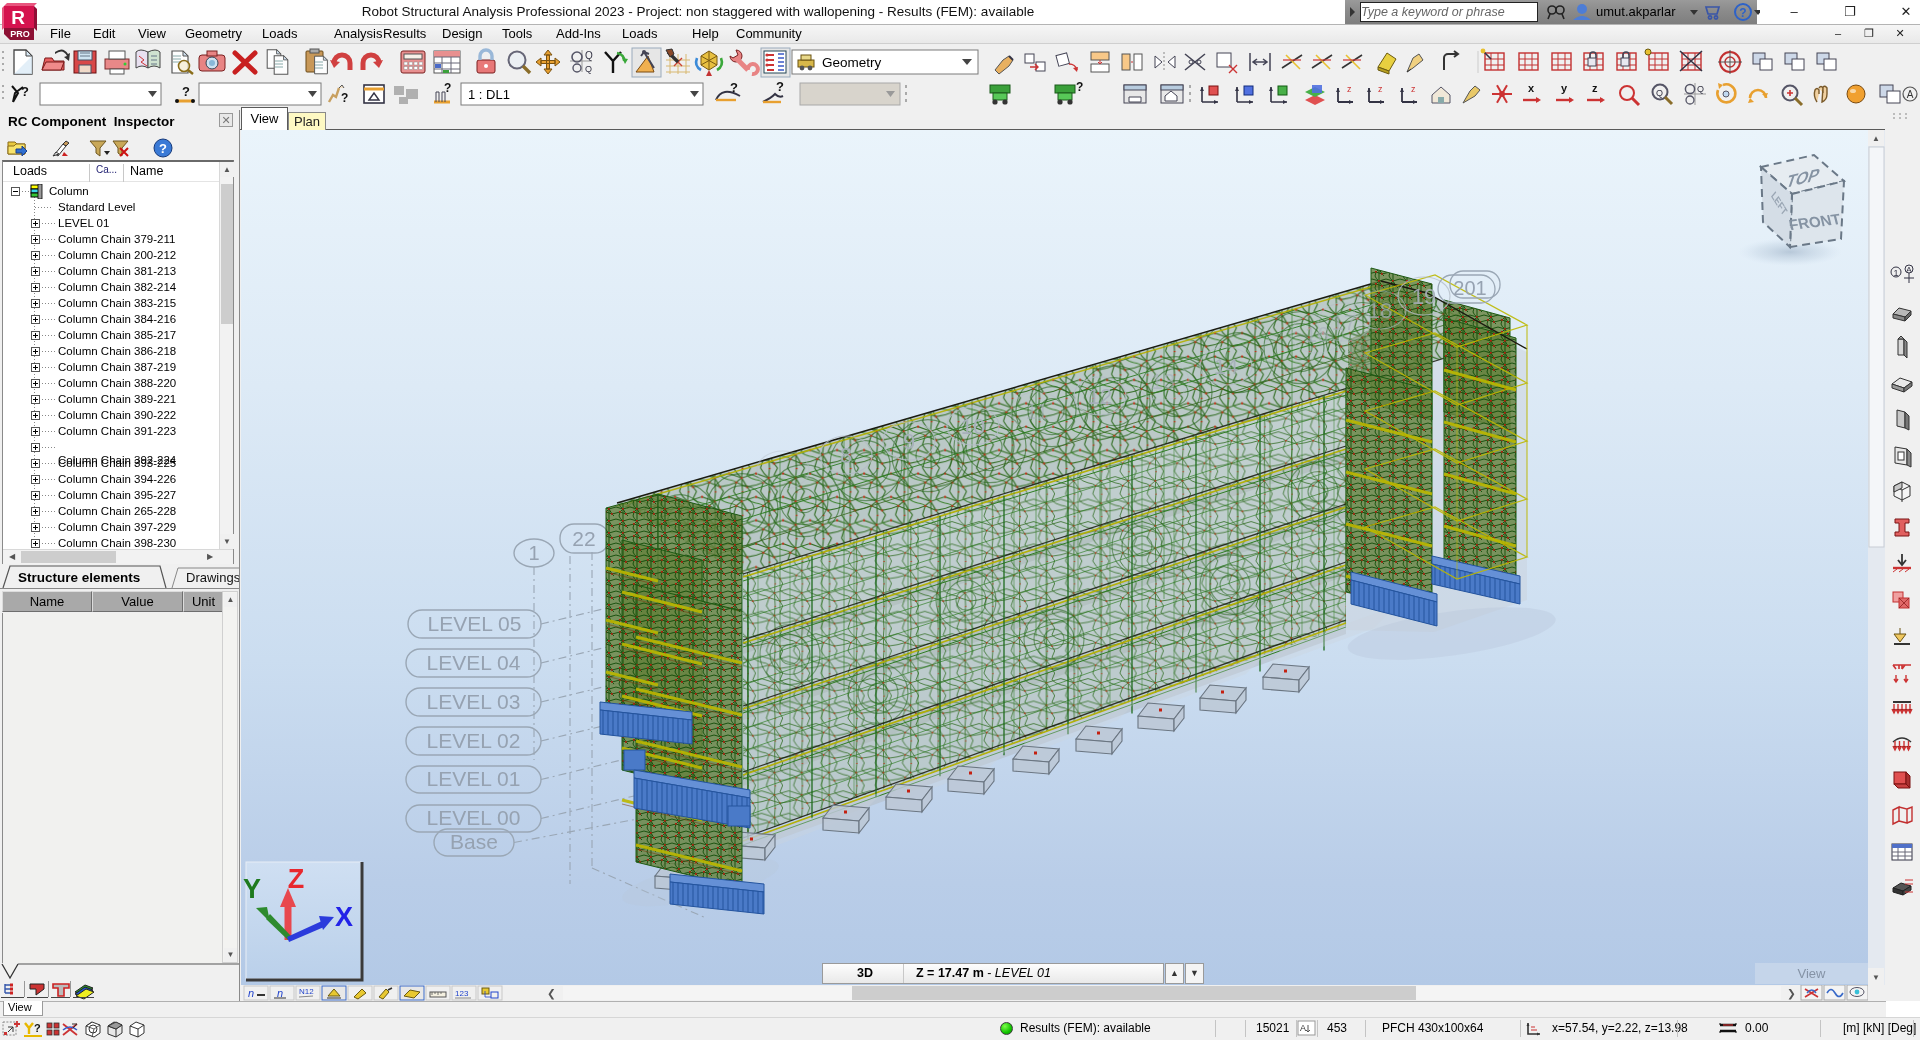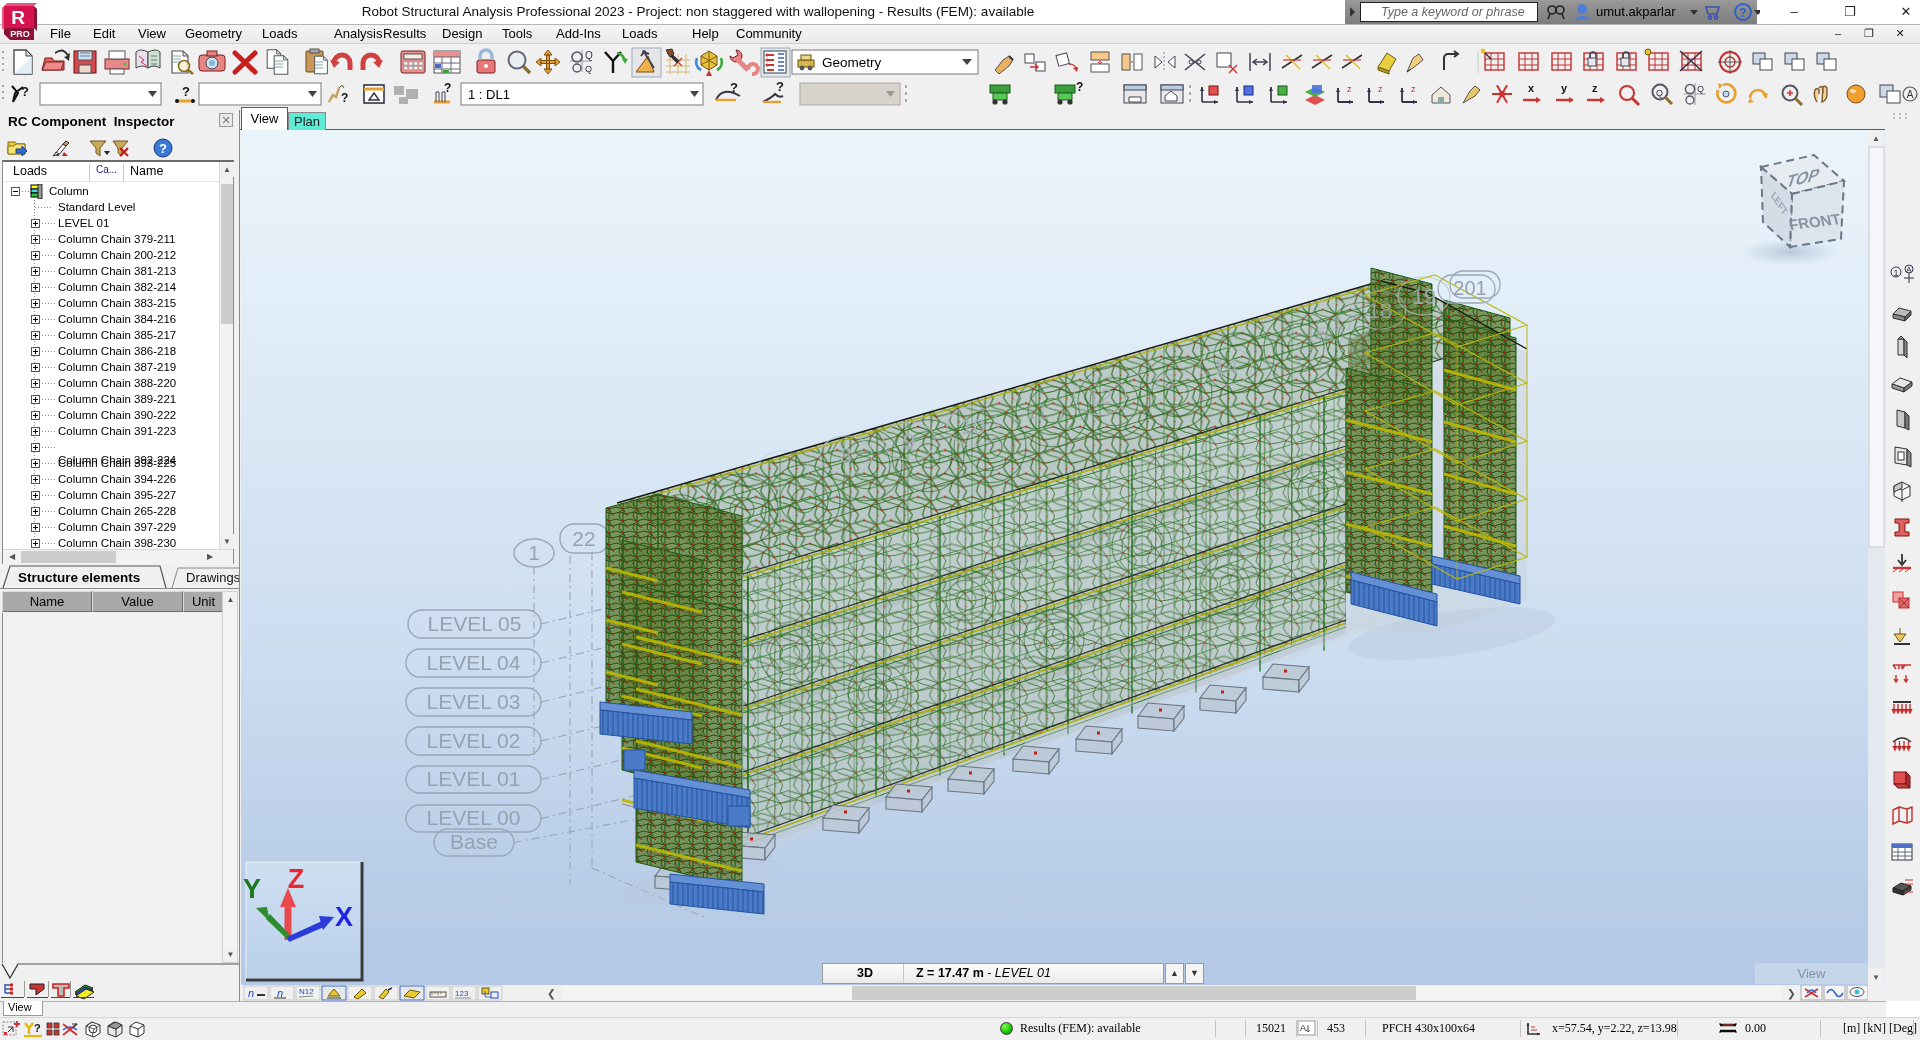--- a/index.html
+++ b/index.html
@@ -5,21 +5,21 @@
   * { margin:0; padding:0; box-sizing:border-box; }
   html,body { width:1920px; height:1040px; overflow:hidden; font-family:"Liberation Sans", sans-serif; }
   body { position:relative; background:#f0f0f0; }
   .abs { position:absolute; }
 
   
   #titlebar { left:0; top:0; width:1920px; height:24px; background:#ffffff; }
   #title-text { left:0; top:0; width:1396px; text-align:center; height:24px; line-height:24px; font-size:13.5px; color:#111; }
   #logo { left:2px; top:2px; width:36px; height:40px; z-index:50; }
   #searchband { left:1345px; top:0; width:412px; height:24px; background:linear-gradient(#9a9a9a,#8b8b8b 45%,#7e7e7e); display:flex; align-items:center; }
-  #searchbox { left:1360px; top:2px; width:178px; height:20px; background:#fff; border:1px solid #222; font-style:italic; color:#666; font-size:12.5px; line-height:18px; padding-left:20px; }
+  #searchbox { left:1360px; top:2px; width:178px; height:20px; background:#fff; border:1px solid #222; font-style:italic; color:#666; font-size:12.5px; line-height:18px; padding-left:0; }
   .wbtn { top:0; height:24px; width:44px; text-align:center; line-height:24px; color:#222; font-size:13px; }
 
   
   #menubar { left:0; top:24px; width:1920px; height:20px; background:linear-gradient(#f6f6f6,#e9e9e9); border-top:1px solid #b4b4b4; border-bottom:1px solid #cfcfcf; }
   .menu-item { position:absolute; top:0; height:19px; line-height:19px; font-size:13px; color:#000; }
   .mdibtn { position:absolute; top:2px; width:26px; height:16px; text-align:center; line-height:15px; font-size:11px; color:#222; }
 
   
   #toolbar1 { left:0; top:45px; width:1920px; height:34px; background:#f0f0f0; border-bottom:1px solid #e2e2e2; }
   #toolbar2 { left:0; top:79px; width:1920px; height:31px; background:#f0f0f0; border-bottom:1px solid #cccccc; }
@@ -38,29 +38,29 @@
   #nvu-head { left:2px; top:481px; width:236px; height:22px; }
   .nvu { position:absolute; top:0; height:21px; background:#a9a9a9; border:1px solid; border-color:#dcdcdc #6e6e6e #6e6e6e #dcdcdc; color:#000; font-size:13px; text-align:center; line-height:20px; }
   #nvu-body { left:2px; top:503px; width:220px; height:350px; background:#f1f1ef; border-left:1px solid #8a8a8a; }
   #nvu-scroll { left:222px; top:481px; width:16px; height:372px; background:#f3f3f1; border:1px solid #d0d0d0; }
 
   
   #dockrow { left:0; top:1001px; width:1920px; height:16px; background:#f0f0f0; border-top:1px solid #b0b0b0; }
   #viewtab { left:3px; top:1001px; width:40px; height:15px; background:#fff; border:1px solid #9a9a9a; border-top:none; font-size:11px; padding-left:4px; color:#000; }
   #statusbar { left:0; top:1017px; width:1920px; height:23px; background:#f0f0f0; border-top:1px solid #d6d6d6; font-size:12px; color:#000; }
   .ssep { position:absolute; top:3px; height:17px; width:1px; background:#c4c4c4; }
-  .stext { position:absolute; top:4px; font-size:12px; color:#000;font-family:Liberation Serif, serif; }
+  .stext { position:absolute; top:4px; font-size:12px; color:#000; }
 
   
   #righttb { left:1885px; top:110px; width:35px; height:891px; background:#f0f0f0; border-left:1px solid #d0d0d0; }
 
   
   #tabrow { left:240px; top:110px; width:1645px; height:20px; background:#f0f0f0; border-bottom:1px solid #5a5a5a; }
   #tab-view { position:absolute; left:1px; top:-3px; width:47px; height:23px; background:#fff; border:1px solid #5a5a5a; border-bottom:none; font-size:13px; text-align:center; line-height:22px; }
-  #tab-plan { position:absolute; left:48px; top:2px; width:38px; height:18px; background:#5eead4; border:1px solid #8a8a8a; border-bottom:none; font-size:13px; text-align:center; line-height:18px; color:#222; }
+  #tab-plan { position:absolute; left:48px; top:2px; width:38px; height:18px; background:#fef9c3; border:1px solid #8a8a8a; border-bottom:none; font-size:13px; text-align:center; line-height:18px; color:#222; }
   #canvas { left:241px; top:130px; width:1627px; height:855px; background:linear-gradient(180deg,#eaf4fb 0%, #ddeaf6 30%, #cbddf0 62%, #b9cde8 88%, #b3c9e6 100%); }
   #vscroll { left:1868px; top:130px; width:17px; height:855px; background:#e9eef5; }
   #hscrollrow { left:241px; top:985px; width:1627px; height:16px; background:#f0f0f0; border-top:1px solid #c0c0c0; }
   #bar3d { left:822px; top:963px; width:342px; height:21px; background:linear-gradient(#fdfdfd,#e9e9e9); border:1px solid #9a9a9a; }
   #viewcap { left:1755px; top:963px; width:113px; height:21px; background:#c5d5ea; color:#8593a6; font-size:13px; text-align:center; line-height:21px; }
 </style>
 </head>
 <body>
 
 <div id="titlebar" class="abs"></div>

